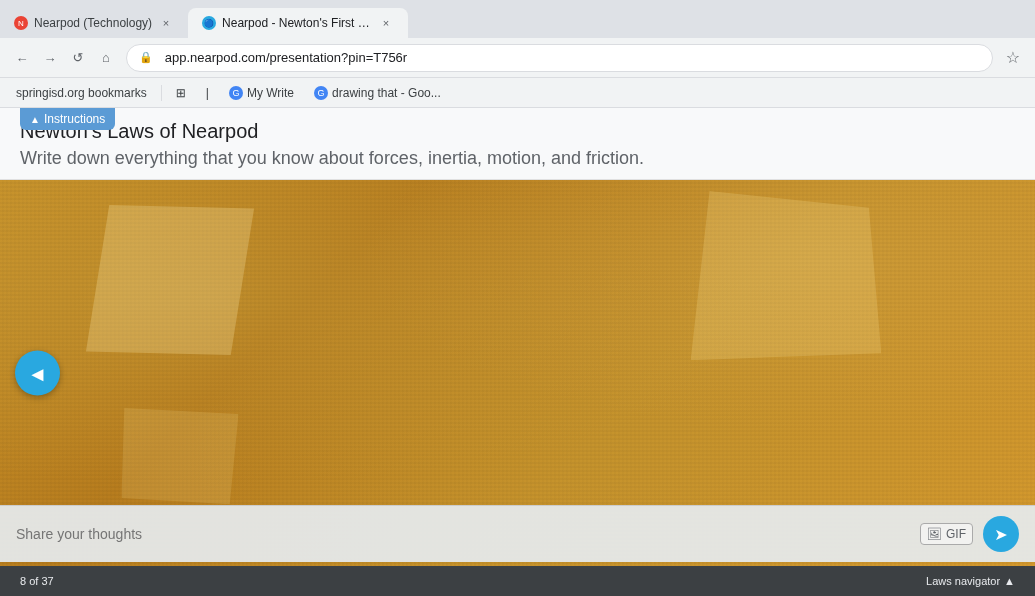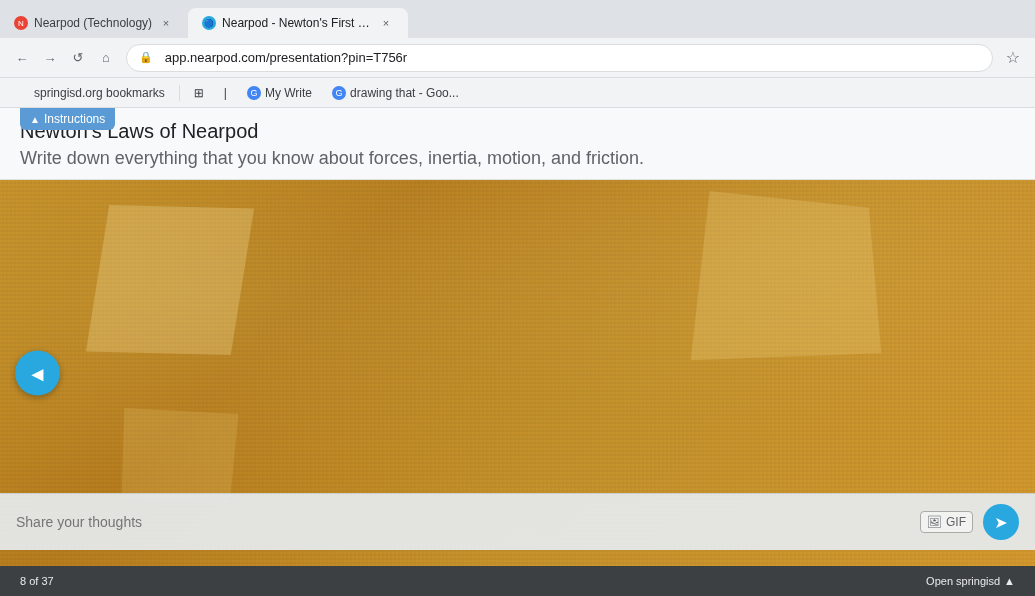--- a/index.html
+++ b/index.html
@@ -139,21 +139,21 @@
       justify-content: center;
       color: #5f6368;
       font-size: 16px;
     }
 
     
     .bookmarks-bar {
       display: flex;
       align-items: center;
       background: #f1f3f4;
-      padding: 3px 28px;
+      padding: 3px 10px;
       gap: 8px;
       height: 30px;
       border-bottom: 1px solid #dadce0;
       font-size: 12px;
       color: #3c4043;
     }
 
     .bookmark-item {
       display: flex;
       align-items: center;
@@ -439,35 +439,35 @@
       <div class="corkboard-texture">
         <div class="light-patch-1"></div>
         <div class="light-patch-2"></div>
         <div class="light-patch-3"></div>
       </div>
 
       <div class="back-button">
         <span class="back-arrow">◄</span>
       </div>
 
-      <div class="input-area" style="position:absolute; bottom:16px; left:0; right:0;">
+      <div class="input-area" style="position:absolute; bottom:4px; left:0; right:0;">
         <input class="thought-input" type="text" placeholder="Share your thoughts" style="">
         <div class="gif-btn">
           <span>🖼</span>
           <span>GIF</span>
         </div>
         <div class="send-btn">
           <span>➤</span>
         </div>
       </div>
     </div>
 
   </div>
 
   <div class="bottom-bar">
     <span>8 of 37</span>
     <div class="open-navigator">
-      <span>Open springisd</span>
+      <span>Laws navigator</span>
       <span>▲</span>
     </div>
   </div>
 
 </div>
 
 </body></html>

